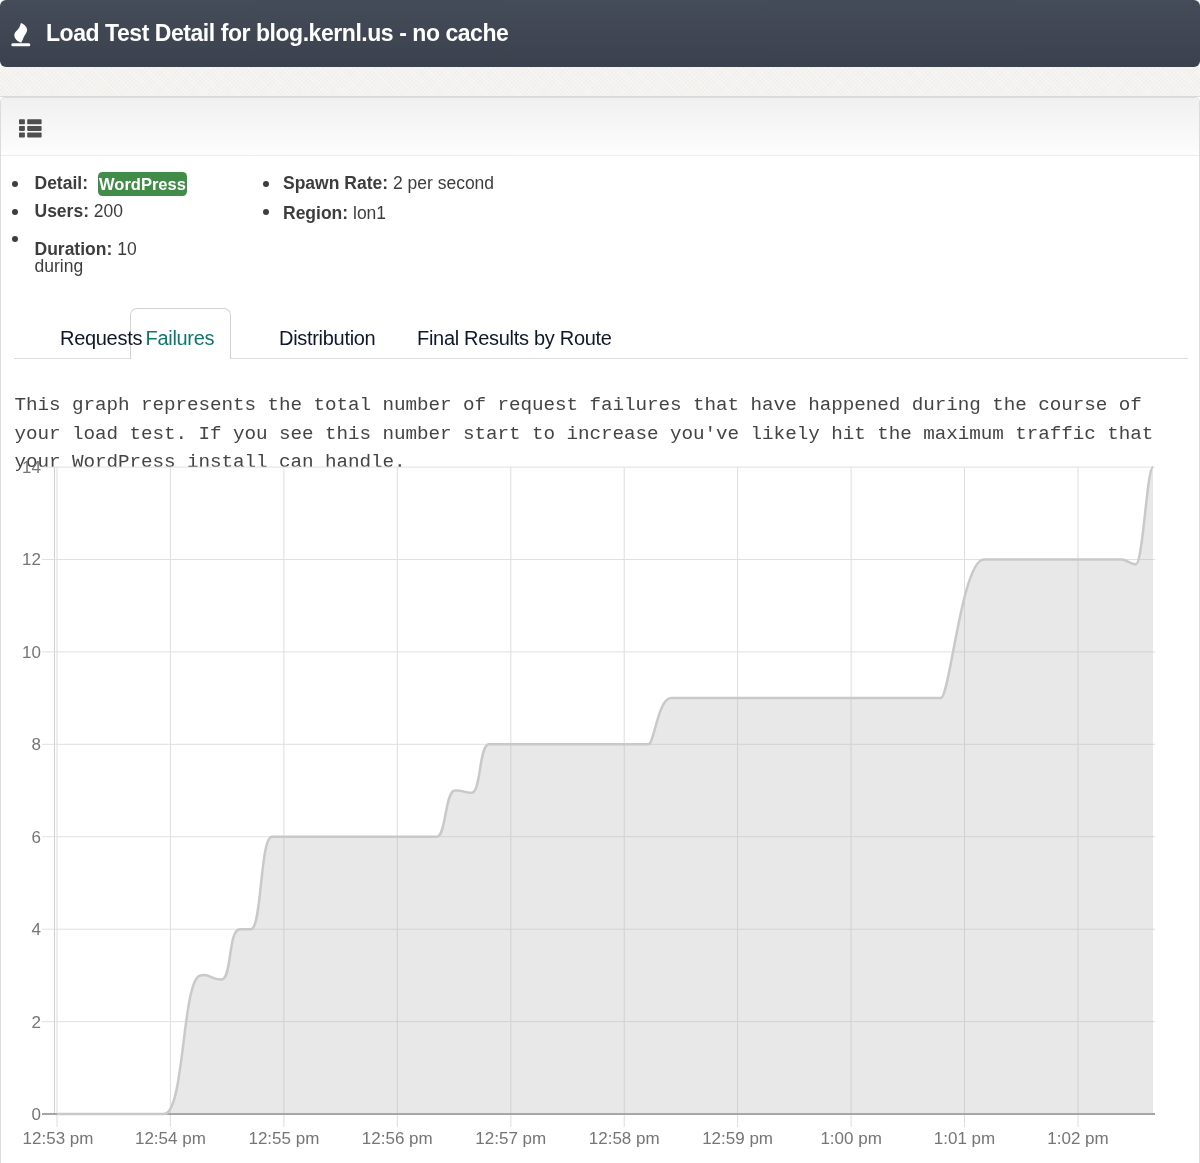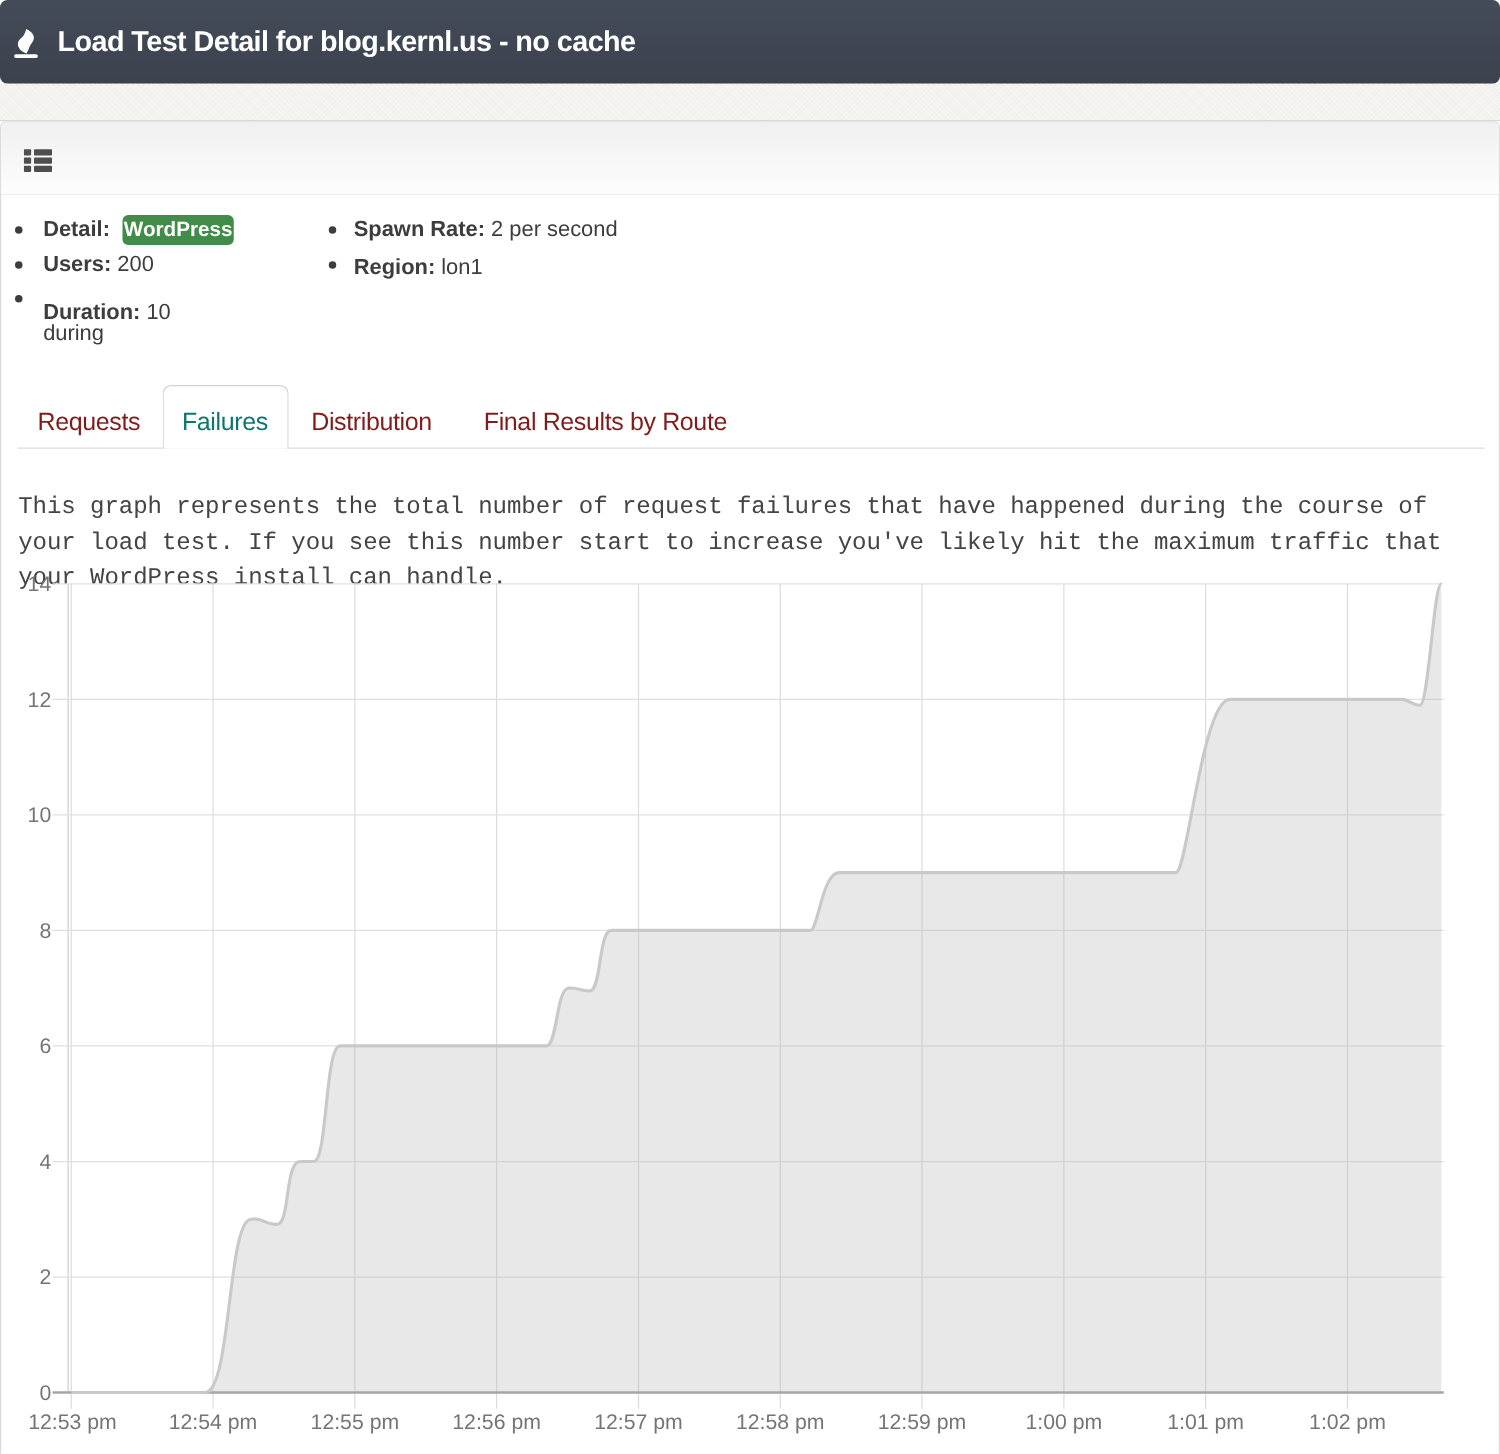--- a/index.html
+++ b/index.html
@@ -22,21 +22,21 @@
   .bullet{position:absolute;width:6px;height:6px;border-radius:50%;background:#3d3d3d;}
   .li-text{position:absolute;font-size:17.5px;color:#3d3d3d;white-space:nowrap;}
   .li-text b{font-weight:bold;}
   .badge{position:absolute;left:98px;top:172px;width:89px;height:24px;background:#428c49;
     border-radius:4.5px;color:#fff;font-size:16.5px;font-weight:bold;text-align:center;
     line-height:24px;}
   .tabline{position:absolute;left:14px;top:357.5px;width:1174px;height:1px;background:#ddd;}
   .tab-active{position:absolute;left:129.5px;top:308px;width:99px;height:50px;background:#fff;
     border:1px solid #d2d2d2;border-bottom:none;border-radius:7px 7px 0 0;}
   .tablbl{position:absolute;font-size:20px;letter-spacing:-0.3px;white-space:nowrap;}
-  .tab-blue{color:#7f1d1d;}
+  .tab-blue{color:#0f172a;margin-left:30px;}
   .para{position:absolute;left:14.5px;top:391px;width:1180px;font-size:19.25px;letter-spacing:-0.05px;
     line-height:28.5px;color:#444;font-family:Liberation Mono, monospace;}
   svg{display:block;}
   .chart{position:absolute;left:0;top:440px;}
 </style>
 </head>
 <body>
   <div class="topbar">
     <svg width="21" height="26" style="position:absolute;left:11px;top:21px" viewBox="0 0 21 26">
       <path d="M9.9,2.1 C13.5,3.6 16.2,6.2 16.1,9.3 C16,12 13.8,13.6 12.6,16.5 C12,18.3 11,20.3 10.2,21.7 C8,21 5,19.5 3.9,16.8 C2.6,13.8 3.6,11.4 5.9,9.4 C7.5,8 8.9,6.5 9.9,2.1 Z" fill="#fff"></path>

